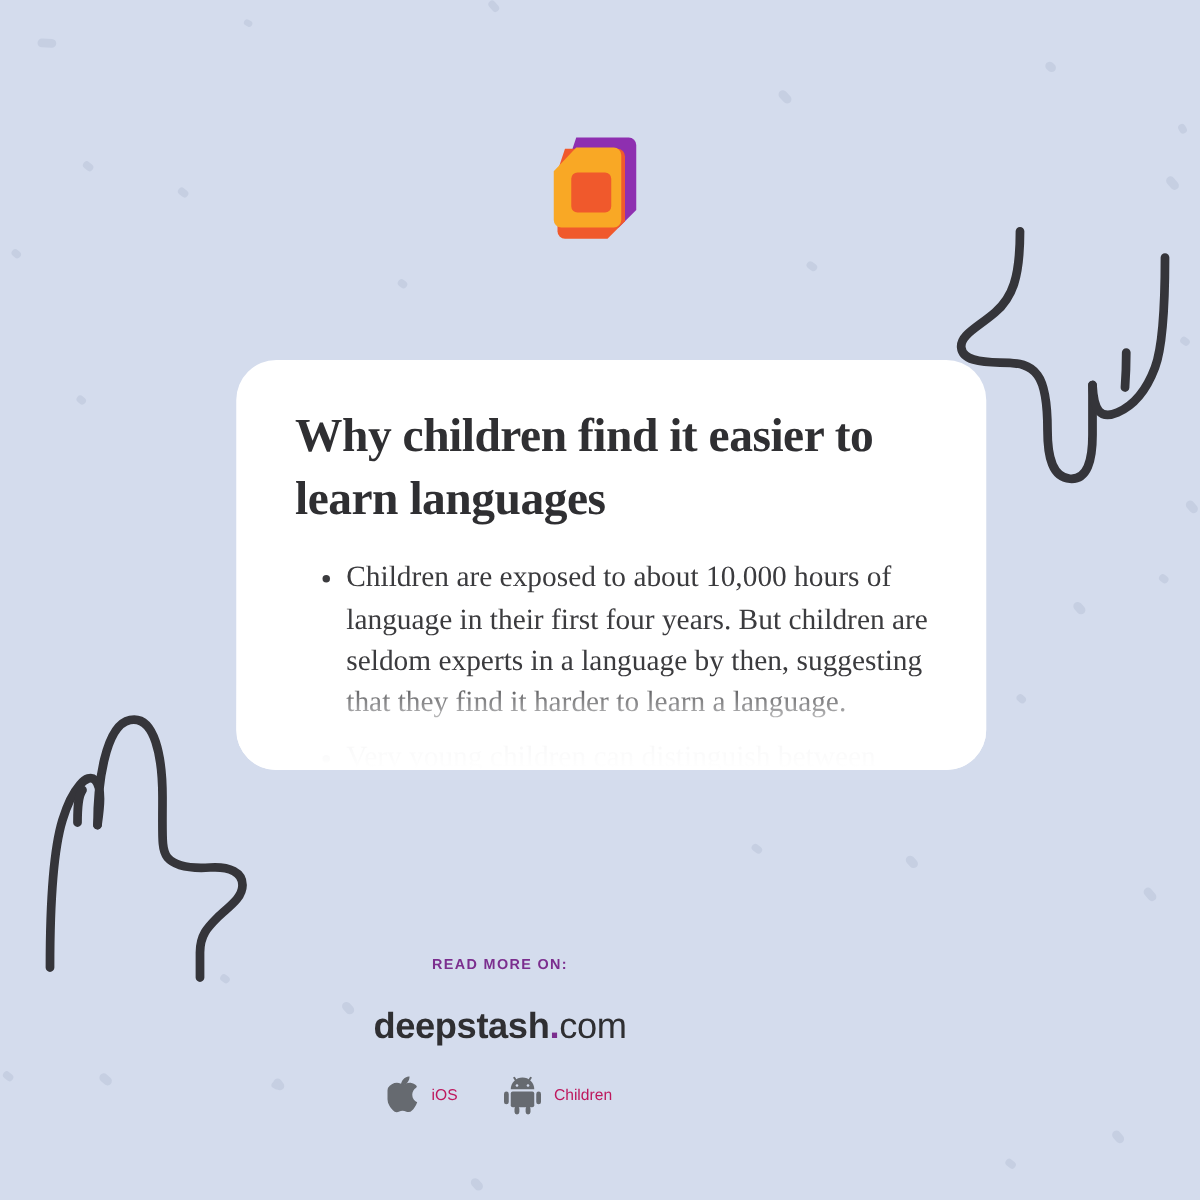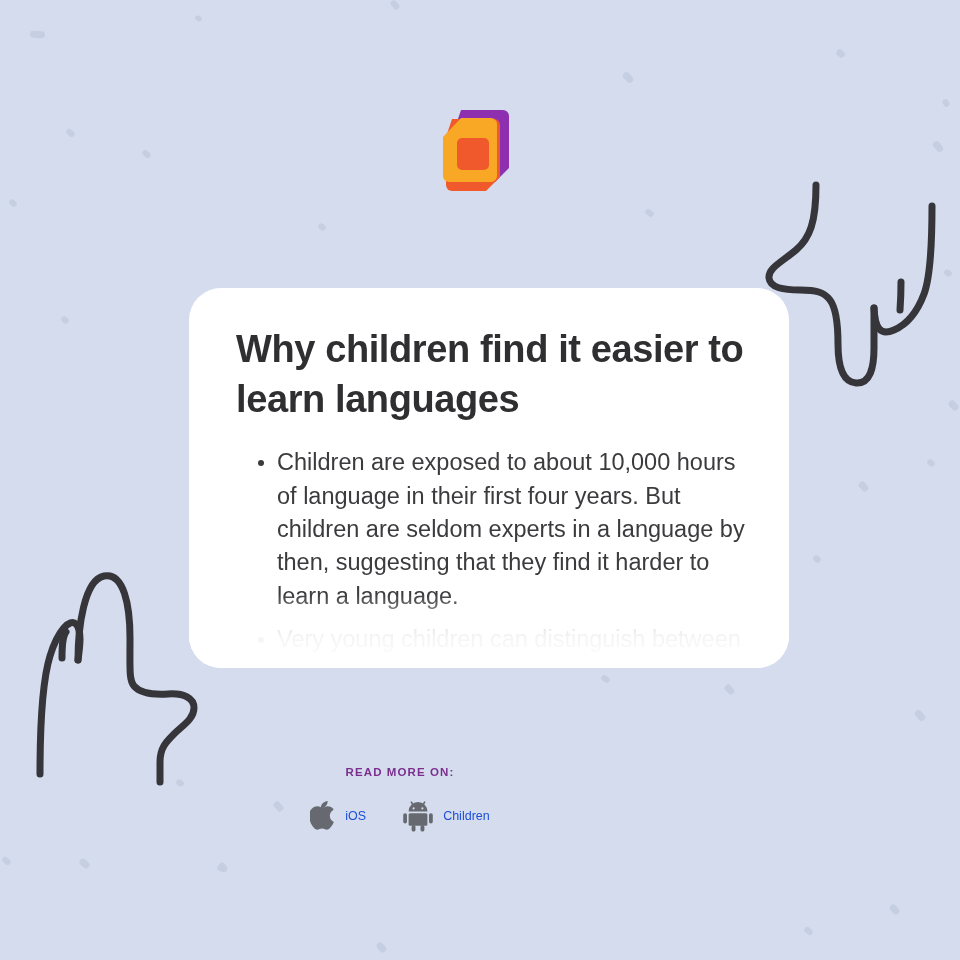--- a/index.html
+++ b/index.html
@@ -54,25 +54,26 @@
     height: 95px;
     z-index: 2;
   }
 
   
   #card {
     position: absolute;
     left: 189px;
     top: 288px;
     width: 600px;
-    height: 380px;
+    height: 328px;
     background: #ffffff;
     border-radius: 32px;
     z-index: 3;
     overflow: hidden;
+    font-family: Liberation Serif, serif;
   }
   #card-inner {
     padding: 36px 36px 0 47px;
   }
   #card-title {
     font-size: 38px;
     font-weight: bold;
     color: #2f2f32;
     line-height: 1.32;
     letter-spacing: -0.4px;
@@ -150,21 +151,21 @@
     gap: 36px;
   }
   .store-badge {
     display: flex;
     align-items: center;
     gap: 9px;
   }
   .store-badge svg { display: block; fill: #666a70; }
   .store-label {
     font-size: 12.5px;
-    color: #1d4ed8;
+    color: #be185d;
   }
 </style>
 </head>
 <body style="background: rgb(212, 220, 237);">
 
 <div id="confetti">
     <div class="speck" style="left: 30px; top: 31px; width: 15px; height: 7px; background: rgb(198, 207, 226); transform: rotate(2deg);"></div>
     <div class="speck" style="left: 66px; top: 130px; width: 9px; height: 6px; background: rgb(198, 207, 226); transform: rotate(40deg);"></div>
     <div class="speck" style="left: 195px; top: 16px; width: 7px; height: 5px; background: rgb(198, 207, 226); transform: rotate(30deg);"></div>
     <div class="speck" style="left: 390px; top: 2px; width: 10px; height: 6px; background: rgb(198, 207, 226); transform: rotate(50deg);"></div>
@@ -229,20 +230,23 @@
       <li>Children are exposed to about 10,000 hours of language in their first four years. But children are seldom experts in a language by then, suggesting that they find it harder to learn a language.</li>
       <li class="faded">Very young children can distinguish between</li>
     </ul>
   </div>
   <div id="card-fade"></div>
 </div>
 
 <div id="footer">
   <p id="read-more-label">READ MORE ON:</p>
 
+  <div id="wordmark">
+    <span id="wordmark-name">deepstash</span><span id="wordmark-dot">.</span><span id="wordmark-tld">com</span>
+  </div>
 
   <div id="store-row">
     <div class="store-badge">
       <span>
         <svg width="26" height="31" viewBox="0 0 26 31" aria-hidden="true">
           <path d="M17.6 0c.2 1.9-.6 3.8-1.8 5.1-1.2 1.4-3.1 2.4-5 2.3-.2-1.9.7-3.8 1.9-5.1C13.9 1 15.9.1 17.6 0z"></path>
           <path d="M24.4 10.7c-2.3 1.4-3.7 3.8-3.7 6.5 0 3.1 1.8 5.9 4.6 7.1-.6 1.7-1.4 3.3-2.5 4.8-1.5 2.1-3 4.2-5.4 4.2-2.3 0-3-1.3-5.7-1.3-2.6 0-3.5 1.3-5.6 1.4-2.3.1-4.1-2.3-5.6-4.3C-2.6 24.7-4.9 16.4-1.8 10.8 0 8 3.1 6.1 6.5 6.1c2.2 0 4.3 1.5 5.7 1.5 1.3 0 3.9-1.8 6.6-1.6 1.1.1 4.2.5 6.2 3.4l-.6 1.3z" transform="translate(2 0) scale(0.86)"></path>
         </svg>
       </span>
       <span class="store-label">iOS</span>

